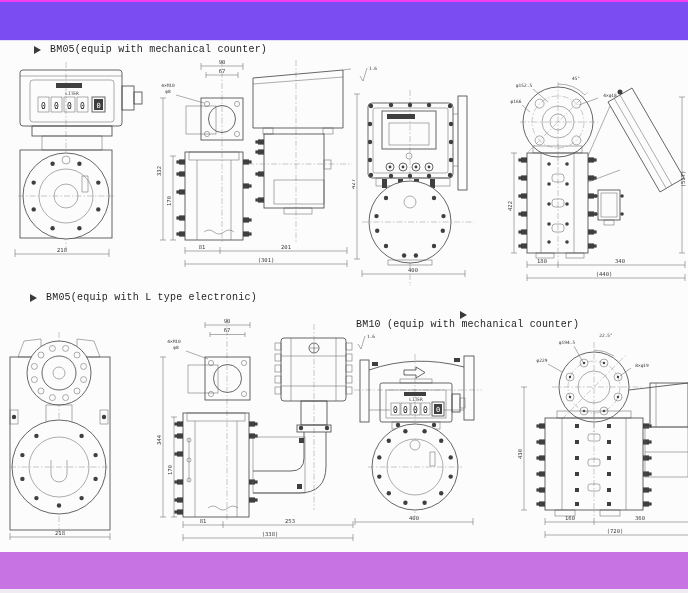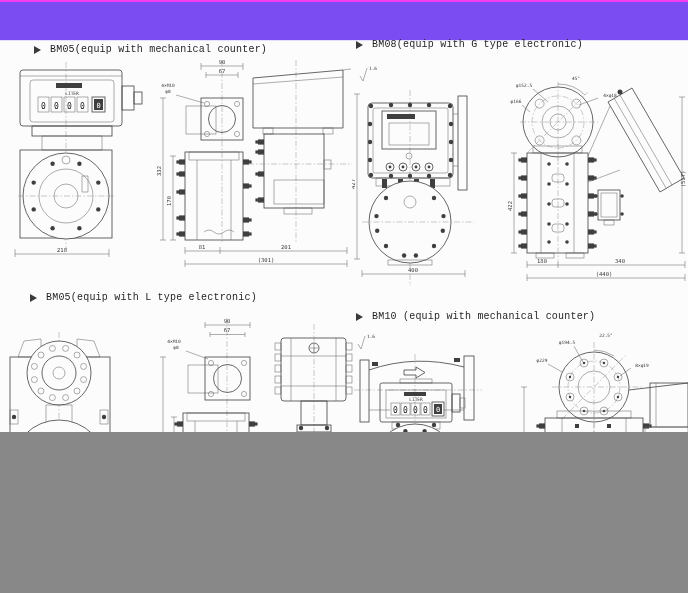--- a/index.html
+++ b/index.html
@@ -1,16 +1,16 @@
 <!DOCTYPE html>
 <html><head>
 <meta charset="utf-8">
 <style>
   html,body{margin:0;padding:0;background:#888;}
-  .page{position:relative;width:688px;height:432px;background:#fcfcfc;overflow:hidden;
+  .page{position:relative;width:688px;height:593px;background:#fcfcfc;overflow:hidden;
         font-family:"Liberation Mono", monospace;}
   .edge-top{position:absolute;left:0;top:0;width:688px;height:2px;background:#f23ef0;}
   .band-top{position:absolute;left:0;top:2px;width:688px;height:38px;background:#7b4cf2;border-bottom:1px solid #e6defa;}
   .band-bottom{position:absolute;left:0;top:552px;width:688px;height:37px;background:#c873e3;}
   .edge-bottom{position:absolute;left:0;top:589px;width:688px;height:4px;background:#f0eaf3;}
   .sec-title{position:absolute;font-size:10px;color:#1f1f1f;letter-spacing:.2px;white-space:nowrap;display:flex;align-items:center;}
   .bullet{width:0;height:0;border-left:7px solid #3a3a3a;border-top:4px solid transparent;border-bottom:4px solid transparent;margin-right:9px;display:inline-block;}
   svg{position:absolute;}
   .ln{stroke:#4b4b4b;stroke-width:.85;fill:none;}
   .lt{stroke:#5d5d5d;stroke-width:.5;fill:none;}
@@ -151,24 +151,20 @@
       <rect class="lt" x="316" y="104" width="7" height="9"></rect>
       <g class="fl">
         <use href="#boltL" transform="translate(256,86)"></use>
           <use href="#boltL" transform="translate(256,96)"></use>
         <use href="#boltL" transform="translate(256,118)"></use>
           <use href="#boltL" transform="translate(256,144)"></use>
       </g>
     </g>
   </svg>
 
-  <div class="sec-title" style="left:356px;top:39px;">
-    <span class="bullet"></span>
-    <span>BM08(equip with G type electronic)</span>
-  </div>
 
   <svg style="left:352px;top:54px;" width="336" height="240" viewBox="0 0 336 240">
 
     <g>
       <path class="lt" d="M8,22 l3,5 l4,-13"></path>
       <text class="tt" x="21" y="16">1.6</text>
       <line class="cl" x1="58" y1="36" x2="58" y2="232"></line>
       <rect class="ln" x="16" y="49" width="85" height="75" rx="4"></rect>
       <rect class="lt" x="21" y="54" width="75" height="65" rx="2"></rect>
       <g class="fl">
@@ -452,21 +448,21 @@
       <use href="#dot" class="fl" x="293" y="118"></use>
         <use href="#dot" class="fl" x="319" y="118"></use>
       <rect class="lt" x="245" y="127" width="52" height="56"></rect>
       <path class="ln" d="M318,122 V156 Q318,183 291,183 L245,183"></path>
       <path class="ln" d="M296,122 V148 Q296,161 283,161 L245,161"></path>
       <rect class="fl" x="291" y="128" width="5" height="5"></rect>
       <rect class="fl" x="289" y="174" width="5" height="5"></rect>
     </g>
   </svg>
 
-  <div class="sec-title" style="left:356px;top:311px;">
+  <div class="sec-title" style="left:356px;top:311px;flex-direction:column;">
     <span class="bullet"></span>
     <span>BM10 (equip with mechanical counter)</span>
   </div>
 
   <svg style="left:352px;top:324px;" width="336" height="232" viewBox="0 0 336 232">
 
     <g>
       <path class="lt" d="M6,20 l3,5 l4,-13"></path>
       <text class="tt" x="19" y="14">1.6</text>
       <line class="cl" x1="63" y1="30" x2="63" y2="193"></line>

